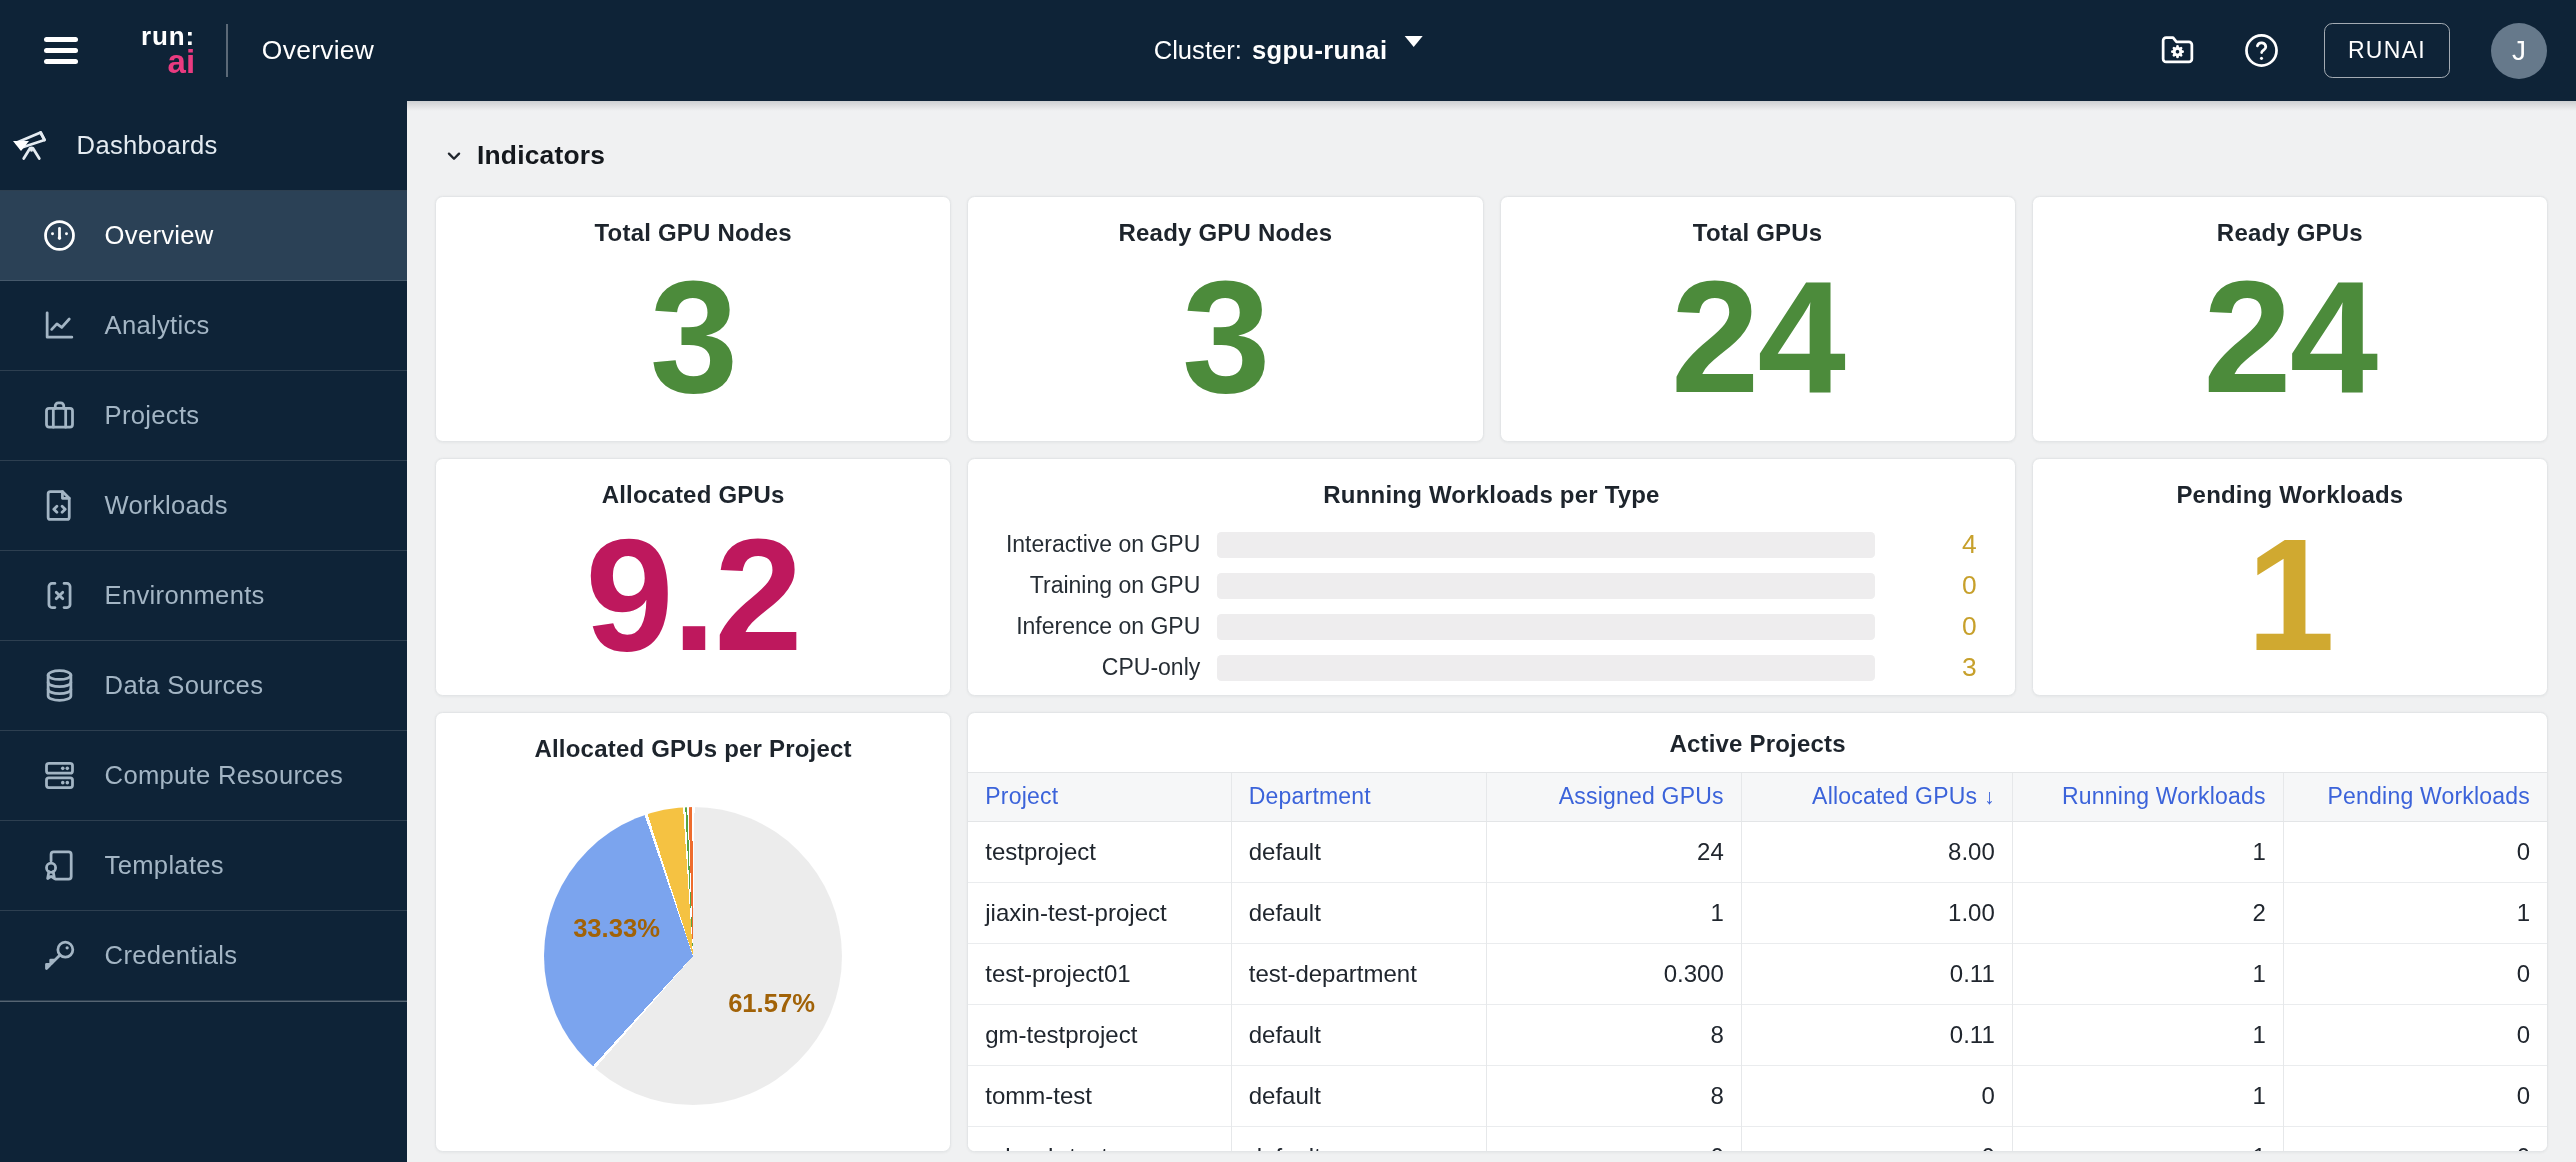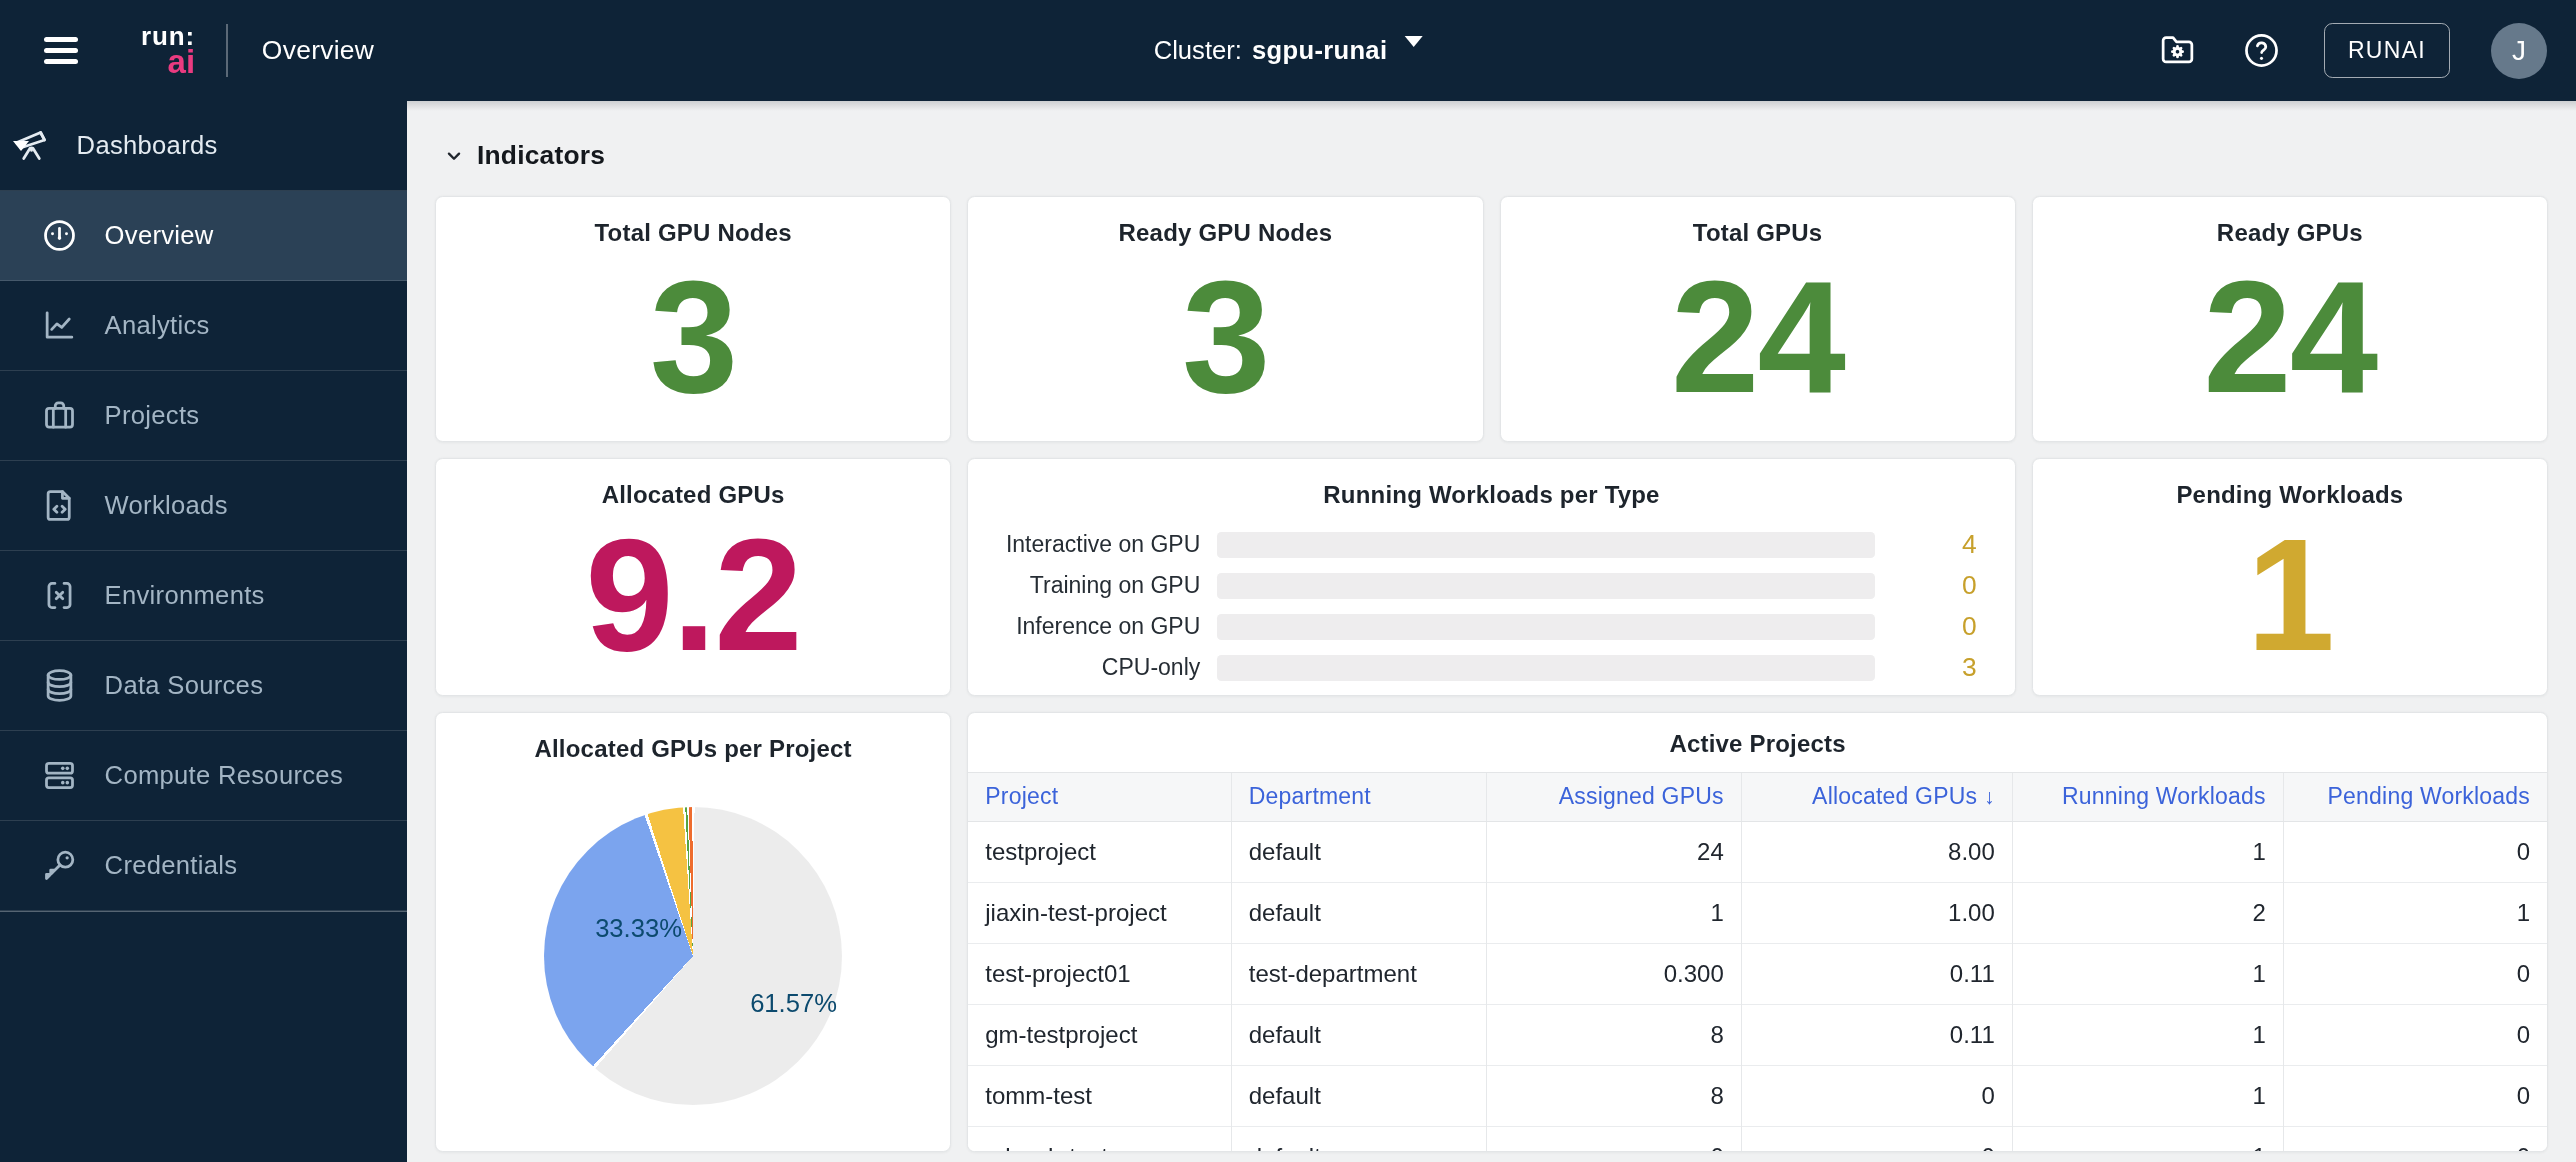--- a/index.html
+++ b/index.html
@@ -82,21 +82,21 @@
   .bar-rows { margin: 15.3px 38px 0 34px; }
   .bar-row { display: grid; grid-template-columns: 198px 1fr 85px; align-items: center; height: 41px; column-gap: 17px; }
   .bar-label { font-size: 23px; color: #262d34; text-align: right; white-space: nowrap; }
   .bar-track { height: 25.6px; background: #eeedee; border-radius: 4.3px; position: relative; overflow: hidden; }
   .bar-fill { height: 100%; border-radius: 4.3px; min-width: 2.6px; }
   .bar-value { font-size: 26.4px; text-align: right; font-weight: 500; }
 
   
   .pie-wrap { position: relative; width: 298px; height: 298px; margin: 44px auto 0 auto; }
   .pie { width: 100%; height: 100%; border-radius: 50%; }
-  .pie-label { position: absolute; font-size: 25.6px; font-weight: 400; color: #0c4a6e; margin-left: 22px; }
+  .pie-label { position: absolute; font-size: 25.6px; font-weight: 700; color: #a16207; }
   .pie-label.l1 { left: 29px; top: 107px; }
   .pie-label.l2 { left: 184px; top: 182px; }
 
   
   .tablecard .card-title { margin-top: 17px; }
   .ptable { width: 100%; border-collapse: collapse; margin-top: 13.6px; table-layout: fixed; }
   .ptable thead th {
     height: 49px; background: #f6f7f8; border-top: 0.9px solid #e3e5e7; border-bottom: 0.9px solid #e3e5e7;
     color: #3b63da; font-size: 23px; font-weight: 400; padding: 0 17px; cursor: pointer; letter-spacing: 0.2px;
   }
@@ -234,20 +234,30 @@
           <svg viewBox="0 0 24 24" fill="none" stroke="currentColor" stroke-width="1.7" stroke-linecap="round" stroke-linejoin="round">
             <rect x="4" y="4.6" width="16" height="6" rx="1.4"></rect>
             <rect x="4" y="13.4" width="16" height="6" rx="1.4"></rect>
             <path d="M16.8 7.6h.01" stroke-width="2.2"></path>
             <path d="M14 7.6h.01" stroke-width="2.2"></path>
             <path d="M16.8 16.4h.01" stroke-width="2.2"></path>
             <path d="M14 16.4h.01" stroke-width="2.2"></path>
           </svg>
         </span>
         <span class="s-label">Compute Resources</span>
+      </div>
+      <div class="side-item">
+        <span class="s-icon">
+          <svg viewBox="0 0 24 24" fill="none" stroke="currentColor" stroke-width="1.7" stroke-linecap="round" stroke-linejoin="round">
+            <path d="M9.6 20.4h8a1.6 1.6 0 0 0 1.6-1.6V5.2a1.6 1.6 0 0 0-1.6-1.6H8.4a1.6 1.6 0 0 0-1.6 1.6v4"></path>
+            <circle cx="6.8" cy="13.4" r="2.8"></circle>
+            <path d="m5.5 15.7-.8 4.3 2.1-1.3 2.1 1.3-.8-4.3"></path>
+          </svg>
+        </span>
+        <span class="s-label">Templates</span>
       </div>
       <div class="side-item">
         <span class="s-icon">
           <svg viewBox="0 0 24 24" fill="none" stroke="currentColor" stroke-width="1.7" stroke-linecap="round" stroke-linejoin="round">
             <circle cx="15.6" cy="8.4" r="4.6"></circle>
             <circle cx="16.7" cy="7.3" r="1" fill="currentColor" stroke="none"></circle>
             <path d="M12.3 11.7 4 20v-2.6h2.6v-2.6h2.6l3-3"></path>
           </svg>
         </span>
         <span class="s-label">Credentials</span>

